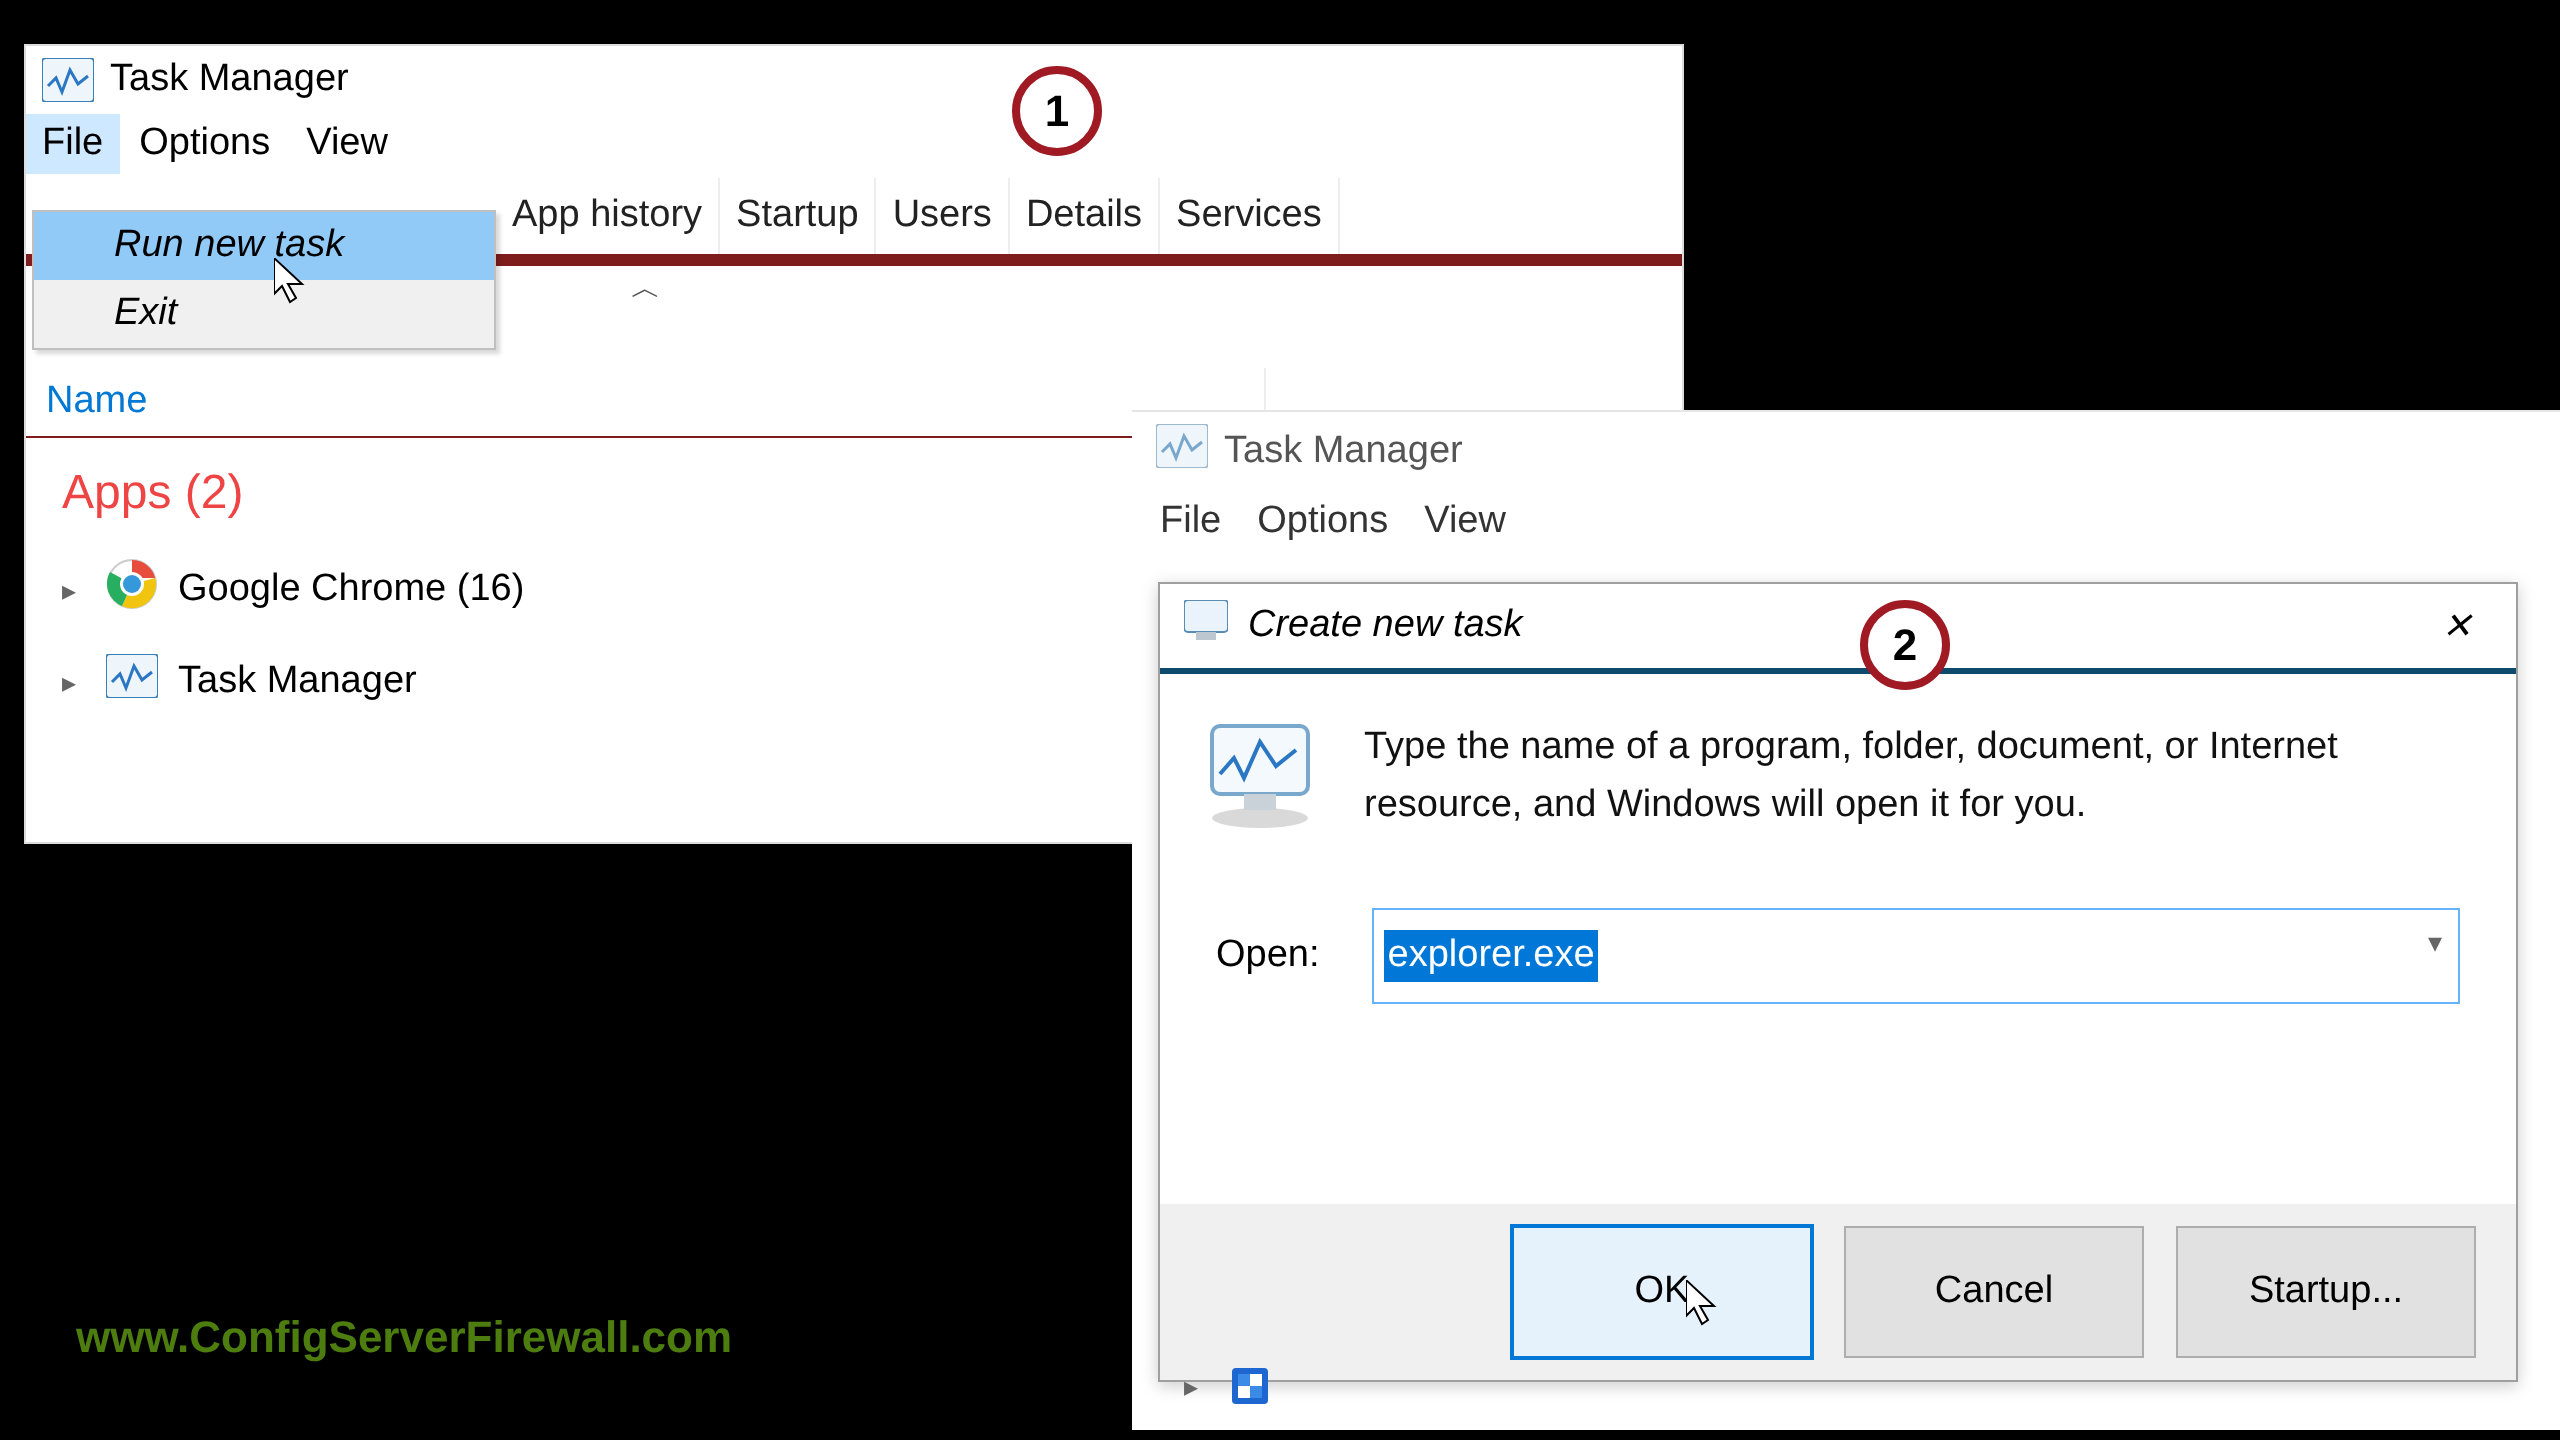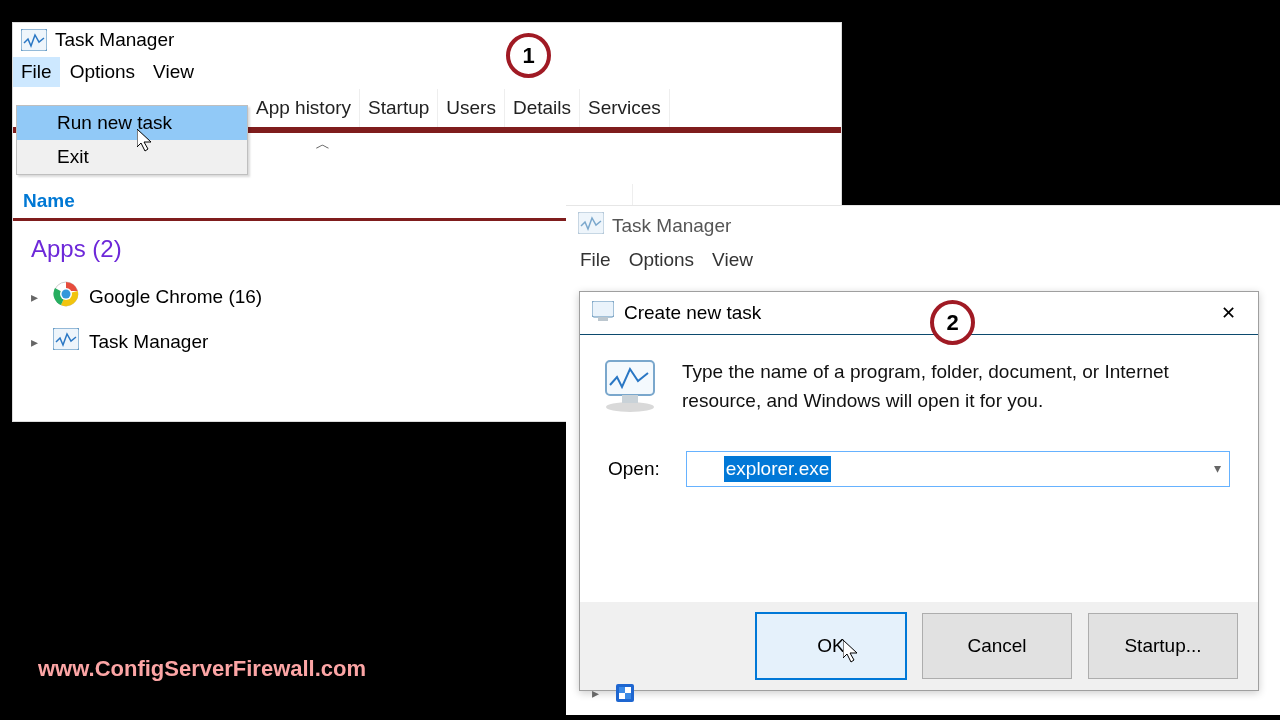--- a/index.html
+++ b/index.html
@@ -12,34 +12,35 @@
   }
   .titlebar1 { display: flex; align-items: center; padding: 6px 8px; font-size: 19px; gap: 8px; }
   .tm-icon { display:inline-flex; }
   .menubar1 { display: flex; gap: 2px; font-size: 19px; padding: 0; }
   .menubar1 .mi { padding: 4px 8px; cursor: default; }
   .menubar1 .mi.active { background: #cde8ff; }
   .dropdown1 {
     position: absolute; left: 3px; top: 82px; width: 232px;
     background: #f0f0f0; border: 1px solid #bfbfbf; z-index: 5;
     box-shadow: 2px 2px 2px rgba(0,0,0,.15);
+    font-style: italic;
   }
   .dropdown1 .dmi { padding: 6px 40px; font-size: 19px; cursor: default; }
   .dropdown1 .dmi.hover { background: #91c9f7; }
   .cursor1 { position:absolute; pointer-events:none; z-index:6; }
 
   .tabs1 { display: flex; font-size: 19px; border-bottom: 6px solid #7f1d1d; margin-top: 2px; }
   .tabs1 .tab { padding: 8px 8px; border-right: 1px solid #eee; color:#222; }
   .tabs1 .spacer { width: 235px; }
   .chev-up { text-align:center; width:100%; color:#555; font-size:15px; padding:2px 0; }
 
-  .header-row { display:flex; border-bottom:3px solid #7f1d1d; margin-top:28px;font-weight:bold; }
+  .header-row { display:flex; border-bottom:1px solid #7f1d1d; margin-top:28px; }
   .header-row .col-name { width: 620px; padding: 6px 10px; font-size:19px; color:#0078d4; border-right:1px solid #eee; }
 
-  .apps-group { padding: 14px 10px 10px 18px; color:#6d28d9; font-size:24px; }
+  .apps-group { padding: 14px 10px 10px 18px; color:#ef4444; font-size:24px; }
   .proc-row { display:flex; align-items:center; gap:10px; padding:8px 10px 8px 18px; font-size:19px; }
   .expand-caret { color:#666; font-size:14px; width:12px; }
 
   .circle-badge {
     position:absolute; width:45px; height:45px; border:4px solid #a01a24; border-radius:50%;
     display:flex; align-items:center; justify-content:center; font-weight:bold; font-size:22px;
     background:#fff; color:#000; z-index:50;
   }
   .badge1 { left:506px; top:33px; }
 
@@ -49,50 +50,50 @@
     background:#fff; border-top:1px solid #e6e6e6;
   }
   .titlebar2 { display:flex; align-items:center; gap:8px; padding:6px 12px; font-size:19px; color:#555; }
   .menubar2 { display:flex; gap:2px; font-size:19px; padding:0 6px; color:#333; }
   .menubar2 .mi { padding:4px 8px; }
 
   .dialog {
     position:absolute; left:13px; top:85px; width:680px; height:400px;
     background:#fff; border:1px solid #9f9f9f; box-shadow:0 2px 8px rgba(0,0,0,.2);
   }
-  .dialog-title { display:flex; align-items:center; justify-content:space-between; padding:6px 12px; border-bottom:1px solid #0c4a6e; }
+  .dialog-title { display:flex; align-items:center; justify-content:space-between; padding:6px 12px; border-bottom:3px solid #0c4a6e;font-style:italic; }
   .dialog-title .lbl { display:flex; align-items:center; gap:10px; font-size:19px; }
   .close-btn { font-size:18px; padding:4px 10px; cursor:default; }
 
   .dialog-body { padding:22px 28px 34px 20px; display:flex; gap:22px; }
   .run-icon { flex:0 0 auto; }
   .instr { font-size:19px; line-height:1.55; color:#111; }
 
   .open-row { display:flex; align-items:center; gap:26px; padding:0 28px; }
   .open-lbl { font-size:19px; }
-  .open-field { flex:1; position:relative; border:1px solid #66b2ff; background:#fff; height:36px; display:flex; align-items:center;padding-left:32px; }
+  .open-field { flex:1; position:relative; border:1px solid #66b2ff; background:#fff; height:48px; display:flex; align-items:center; }
   .open-field .selected-text { background:#0178d7; color:#fff; font-size:19px; padding:2px 2px; margin-left:5px; }
   .open-field .dd { position:absolute; right:8px; top:8px; color:#666; font-size:14px; }
 
   .dialog-footer {
     position:absolute; left:0; right:0; bottom:0; height:88px;
     background:#f0f0f0; display:flex; align-items:center; justify-content:flex-end; gap:16px; padding:0 20px;
   }
   .btn { width:150px; height:66px; font-size:19px; background:#e1e1e1; border:1px solid #adadad; display:flex; align-items:center; justify-content:center; cursor:default; }
   .btn.primary { background:#e5f1fb; border:1px solid #0078d7; outline:1px solid #0078d7; }
   
   .badge2 { left:930px; top:300px; }
   .cursor2 { position:absolute; pointer-events:none; z-index:60; }
 
   .bg-proc { position:absolute; left:592px; top:682px; display:flex; align-items:center; gap:10px; font-size:19px; color:#222; }
   .bg-proc .sq { width:22px; height:22px; }
 
   .watermark {
     position:absolute; left:38px; top:656px; font-size:22px; font-weight:600;
-    color:#fca5a5; text-shadow:1px 1px 2px #000;
+    color:#4d7c0f; text-shadow:1px 1px 2px #000;
   }
 </style>
 </head>
 <body>
 
 <div class="win1">
   <div class="titlebar1">
     <span class="tm-icon">
       <svg width="26" height="22" viewBox="0 0 26 22">
         <rect x="0" y="0" width="26" height="22" rx="2" fill="#eef5fb" stroke="#3a7fb5"></rect>

